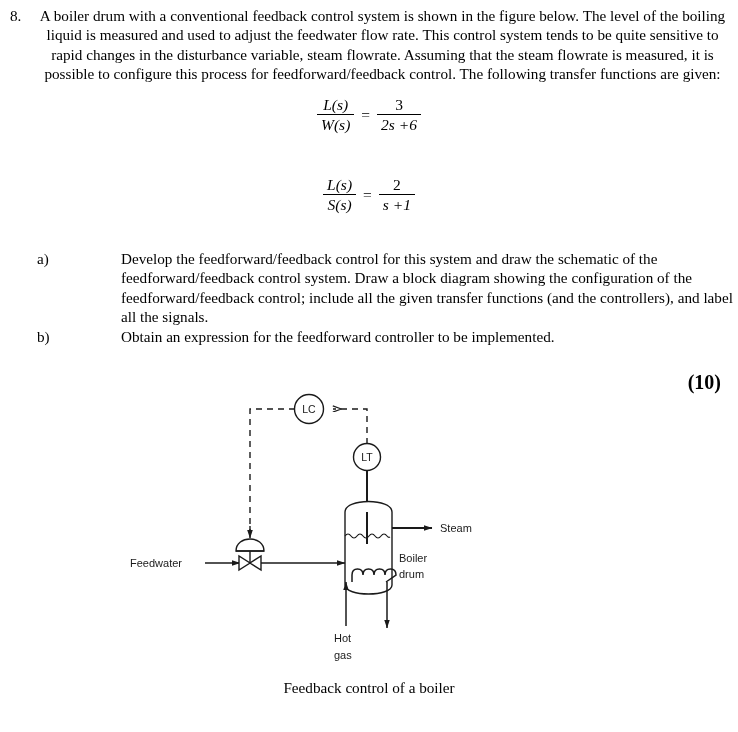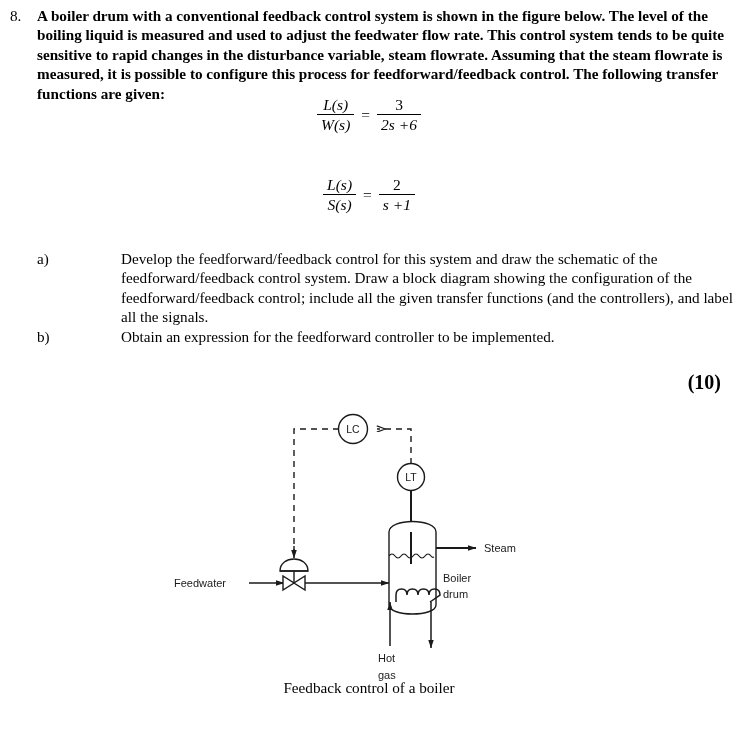--- a/index.html
+++ b/index.html
@@ -35,22 +35,21 @@
   .q-num {
     width: 27px;
     flex: 0 0 27px;
     font-size: 15.2px;
     line-height: 19.4px;
   }
   .q-body {
     flex: 1 1 auto;
     font-size: 15.2px;
     line-height: 19.4px;
-    text-align: left;
-    font-weight: bold;
+    text-align: center;
   }
 
   
   .eq-wrap {
     position: absolute;
     left: 0;
     top: 96px;
     width: 738px;
     display: flex;
     flex-direction: column;
@@ -130,24 +129,23 @@
     right: 17px;
     top: 371px;
     font-size: 20px;
     font-weight: bold;
   }
 
   
   .figure {
     position: absolute;
     left: 0;
-    top: 396px;
+    top: 376px;
     width: 690px;
     height: 336px;
-    margin-left: 44px;
   }
   .figure svg {
     display: block;
   }
   .caption {
     position: absolute;
     left: 0;
     top: 679px;
     width: 738px;
     text-align: center;

